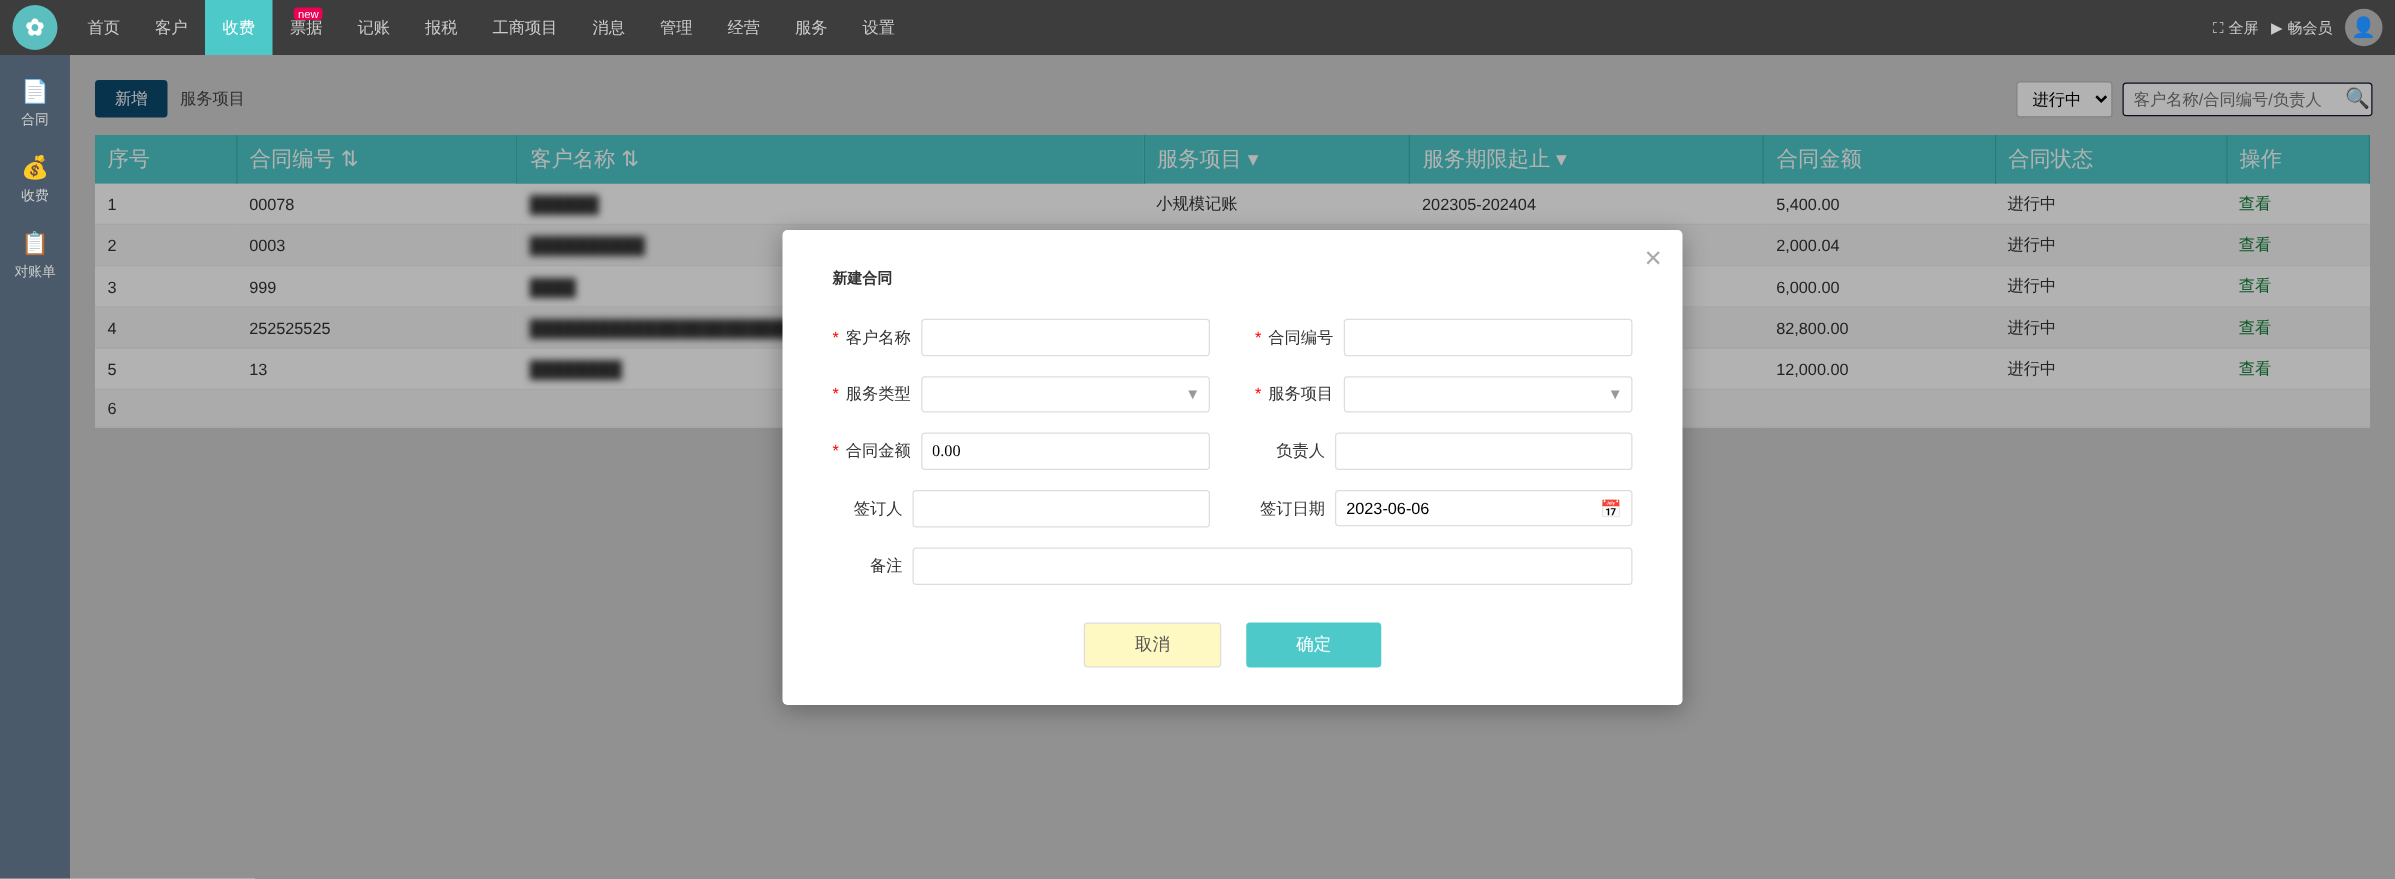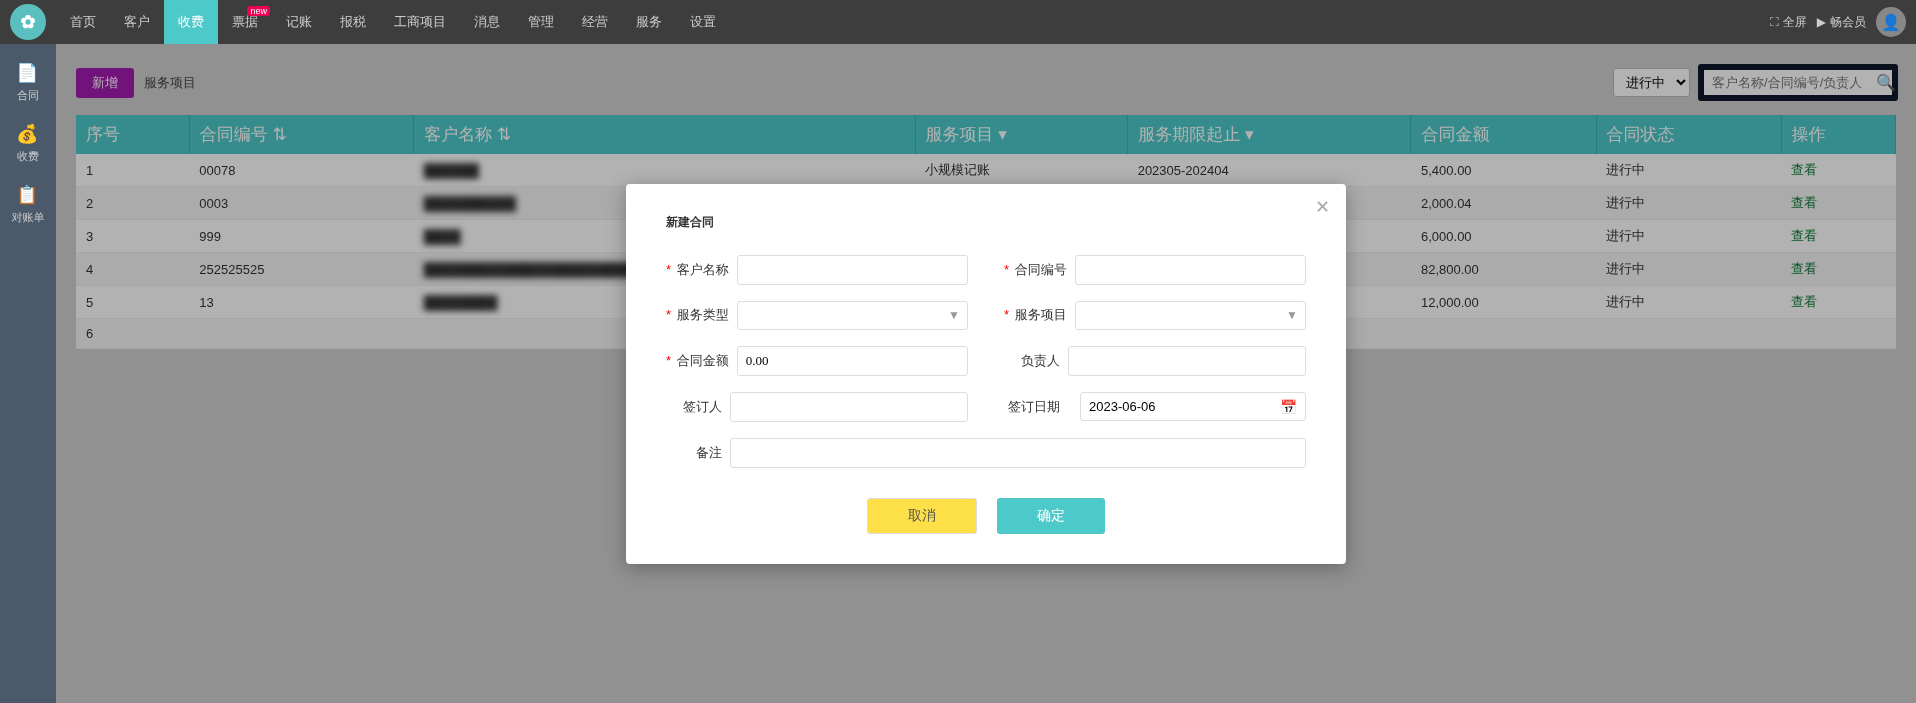--- a/index.html
+++ b/index.html
@@ -35,21 +35,21 @@
       font-size: 13px;
       position: relative;
       flex-shrink: 0;
     }
     .nav-item.active {
       background: #4ec9c9;
       color: white;
     }
     .nav-item .new-badge {
       position: absolute;
-      top: 6px; right: 2px;
+      top: 6px; right: 14px;
       background: #e05;
       color: white;
       font-size: 9px;
       padding: 0 3px;
       border-radius: 3px;
     }
     .nav-right {
       margin-left: auto;
       display: flex;
       align-items: center;
@@ -114,21 +114,21 @@
     }
 
     
     .toolbar {
       display: flex;
       align-items: center;
       gap: 10px;
       margin-bottom: 14px;
     }
     .btn-new {
-      background: #a21caf;
+      background: #0c4a6e;
       color: white;
       border: none;
       padding: 6px 16px;
       border-radius: 3px;
       cursor: pointer;
       font-size: 13px;
       font-family: inherit;
     }
     .toolbar-label {
       font-size: 13px;
@@ -144,21 +144,21 @@
       padding: 5px 8px;
       border: 1px solid #bbb;
       border-radius: 3px;
       background: white;
       font-size: 13px;
       font-family: inherit;
       cursor: pointer;
     }
     .search-input {
       padding: 5px 8px;
-      border: 6px solid #0f172a;
+      border: 1px solid #0f172a;
       border-radius: 3px;
       font-size: 13px;
       font-family: inherit;
       width: 200px;
     }
     .search-btn {
       background: none;
       border: none;
       cursor: pointer;
       font-size: 16px;
@@ -278,21 +278,20 @@
       position: absolute;
       right: 8px; top: 50%;
       transform: translateY(-50%);
       color: #999;
       pointer-events: none;
       font-size: 12px;
     }
     .form-date-wrapper {
       flex: 1;
       position: relative;
-      margin-left: 12px;
     }
     .form-date {
       width: 100%;
       padding: 6px 30px 6px 8px;
       border: 1px solid #ddd;
       border-radius: 3px;
       font-size: 13px;
       font-family: inherit;
     }
     .calendar-icon {
@@ -308,21 +307,21 @@
     }
     .modal-footer {
       display: flex;
       justify-content: center;
       gap: 20px;
       margin-top: 30px;
     }
     .btn-cancel {
       padding: 8px 40px;
       border: 1px solid #ddd;
-      background: #fde047;
+      background: #fef9c3;
       border-radius: 3px;
       font-size: 14px;
       font-family: Liberation Sans, sans-serif;
       cursor: pointer;
       color: #555;
     }
     .btn-confirm {
       padding: 8px 40px;
       border: none;
       background: #4ec9c9;

